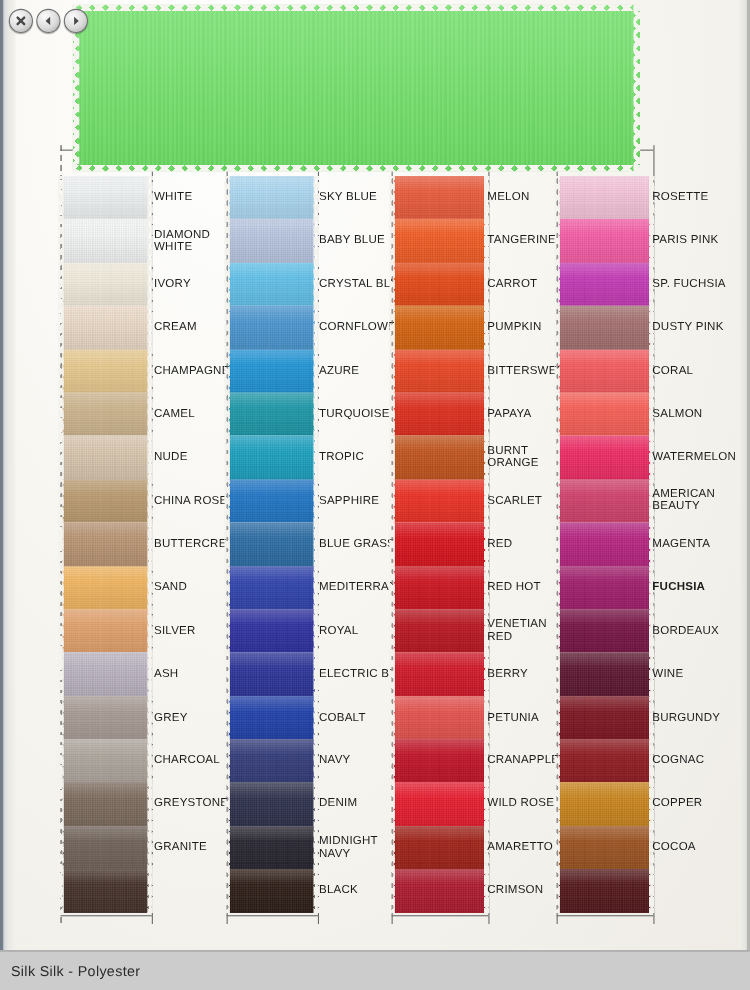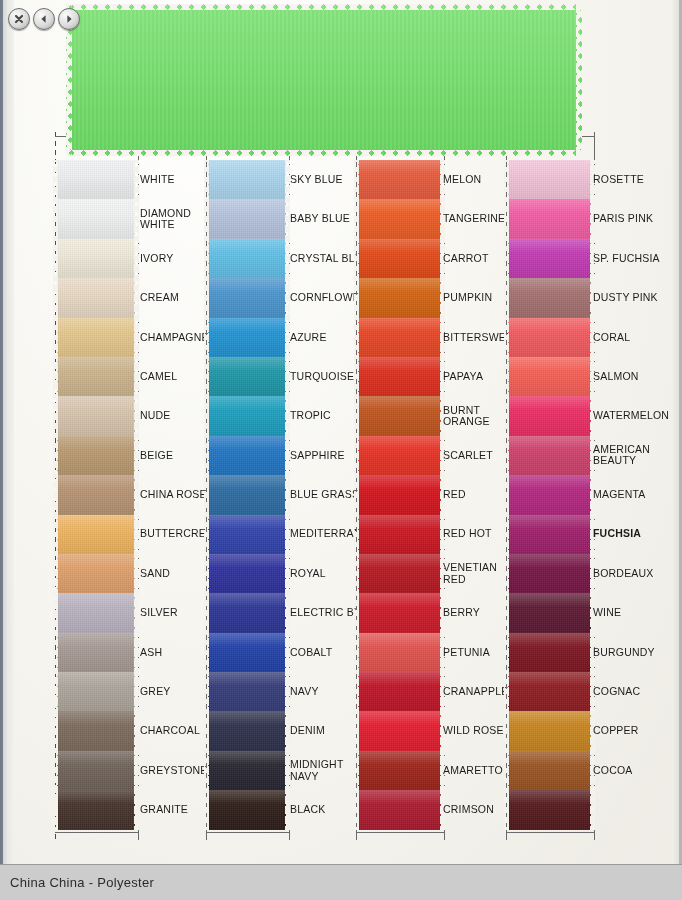--- a/index.html
+++ b/index.html
@@ -330,21 +330,20 @@
           </div>
           <div class="labels" style="left: 140px;">
             <div class="label" style="height: 39.4px;">WHITE</div>
             <div class="label" style="height: 39.4px;">DIAMOND
 WHITE</div>
             <div class="label" style="height: 39.4px;">IVORY</div>
             <div class="label" style="height: 39.4px;">CREAM</div>
             <div class="label" style="height: 39.4px;">CHAMPAGNE</div>
             <div class="label" style="height: 39.4px;">CAMEL</div>
             <div class="label" style="height: 39.4px;">NUDE</div>
-            <div class="label" style="height: 39.4px;">BEIGE</div>
             <div class="label" style="height: 39.4px;">CHINA ROSE</div>
             <div class="label" style="height: 39.4px;">BUTTERCREAM</div>
             <div class="label" style="height: 39.4px;">SAND</div>
             <div class="label" style="height: 39.4px;">SILVER</div>
             <div class="label" style="height: 39.4px;">ASH</div>
             <div class="label" style="height: 39.4px;">GREY</div>
             <div class="label" style="height: 39.4px;">CHARCOAL</div>
             <div class="label" style="height: 39.4px;">GREYSTONE</div>
             <div class="label" style="height: 39.4px;">GRANITE</div>
           </div>
@@ -702,16 +701,16 @@
       </svg>
     </div>
     <div class="navbtn">
       <svg width="12" height="12" viewBox="0 0 12 12">
         <path d="M4.4 2.2 L8.6 6 L4.4 9.8 Z" fill="#4a4a4a"></path>
       </svg>
     </div>
   </div>
 
   <div id="caption">
-    <span id="caption-text">China China - Polyester</span>
+    <span id="caption-text">Silk Silk - Polyester</span>
   </div>
 
 </div>
 
 </body></html>

